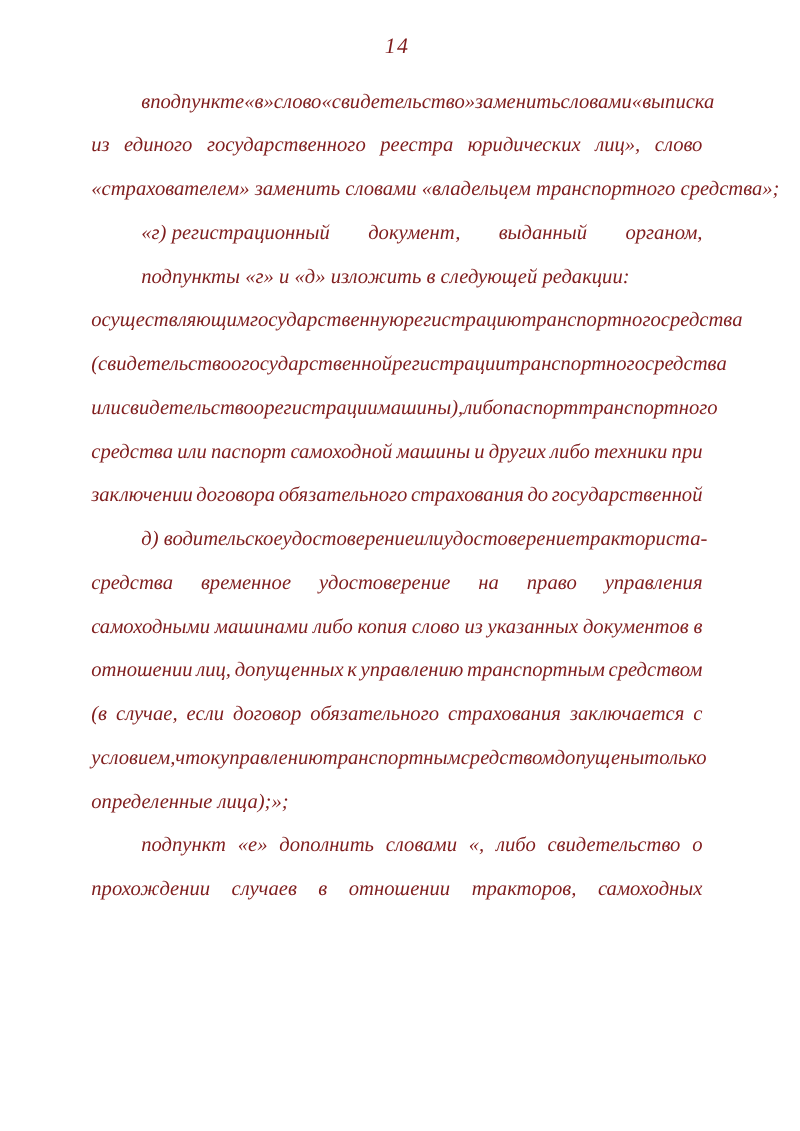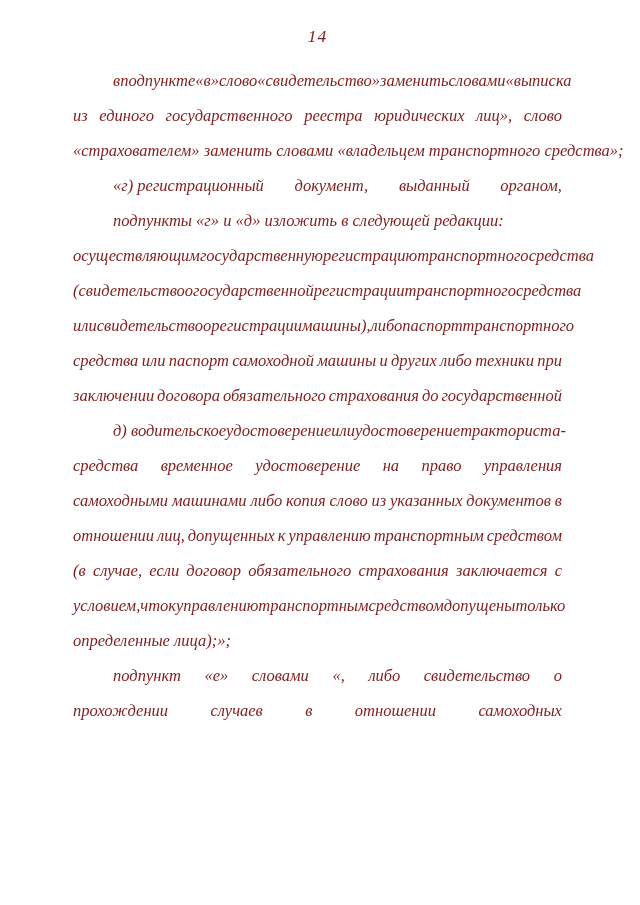--- a/index.html
+++ b/index.html
@@ -177,31 +177,33 @@
         <span>управлению</span>
         <span>транспортным</span>
         <span>средством</span>
         <span>допущены</span>
         <span>только</span>
       </div>
       <div class="line">определенные лица);»;</div>
       <div class="line justified indent">
         <span>подпункт</span>
         <span>«е»</span>
+        <span>дополнить</span>
         <span>словами</span>
         <span>«,</span>
         <span>либо</span>
         <span>свидетельство</span>
         <span>о</span>
       </div>
       <div class="line justified">
         <span>прохождении</span>
         <span>случаев</span>
         <span>в</span>
         <span>отношении</span>
+        <span>тракторов,</span>
         <span>самоходных</span>
       </div>
       <div class="line justified">
         <span>и</span>
         <span>иных</span>
         <span>машин</span>
         <span>(за</span>
         <span>исключением</span>
         <span>случаев,</span>
         <span>если</span>

